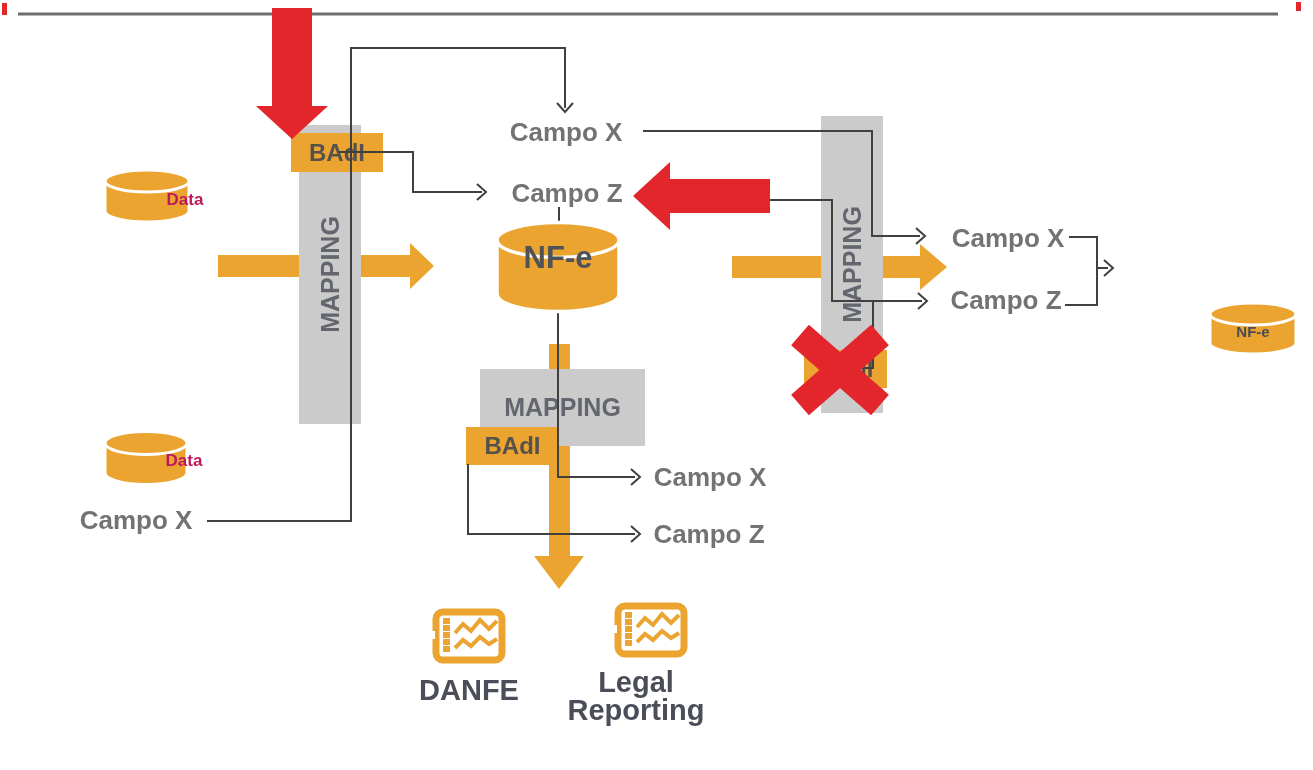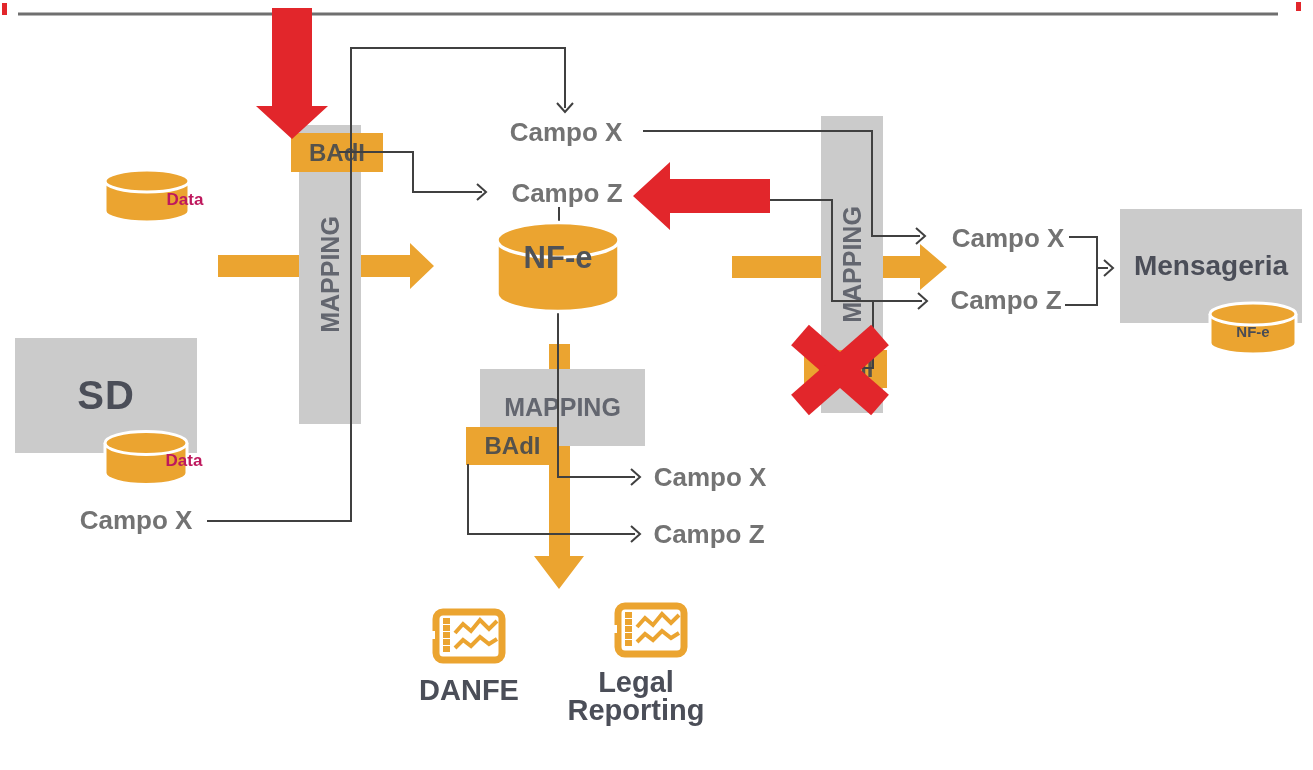--- a/index.html
+++ b/index.html
@@ -33,34 +33,28 @@
 
   <svg id="svg-back" width="1313" height="770" viewBox="0 0 1313 770">
 
     <polygon points="218,255 410,255 410,243 434,266 410,289 410,277 218,277" fill="#EBA430"></polygon>
 
     <polygon points="732,256 920,256 920,244 947,267 920,290 920,278 732,278" fill="#EBA430"></polygon>
 
     <polygon points="549,344 570,344 570,556 584,556 559,589 534,556 549,556" fill="#EBA430"></polygon>
   </svg>
 
-  <div class="box graybox" style="left:15px;top:338px;width:182px;height:115px;">
-    <span class="sys" style="font-weight:bold;">SD</span>
-  </div>
   <div class="box graybox" style="left:299px;top:125px;width:62px;height:299px;">
     <span class="map-lbl rot">MAPPING</span>
   </div>
   <div class="box graybox" style="left:480px;top:369px;width:165px;height:77px;">
     <span class="map-lbl">MAPPING</span>
   </div>
   <div class="box graybox" style="left:821px;top:116px;width:62px;height:297px;">
     <span class="map-lbl rot">MAPPING</span>
-  </div>
-  <div class="box graybox" style="left:1120px;top:209px;width:182px;height:114px;">
-    <span class="msg-lbl">Mensageria</span>
   </div>
 
   <div class="box orangebox" style="left:247px;top:133px;width:92px;height:39px;">
     <span class="badi-lbl">BAdI</span>
   </div>
   <div class="box orangebox" style="left:422px;top:427px;width:93px;height:38px;">
     <span class="badi-lbl">BAdI</span>
   </div>
   <div class="box orangebox" style="left:760px;top:350px;width:83px;height:38px;">
     <span class="badi-lbl">BAdI</span>

